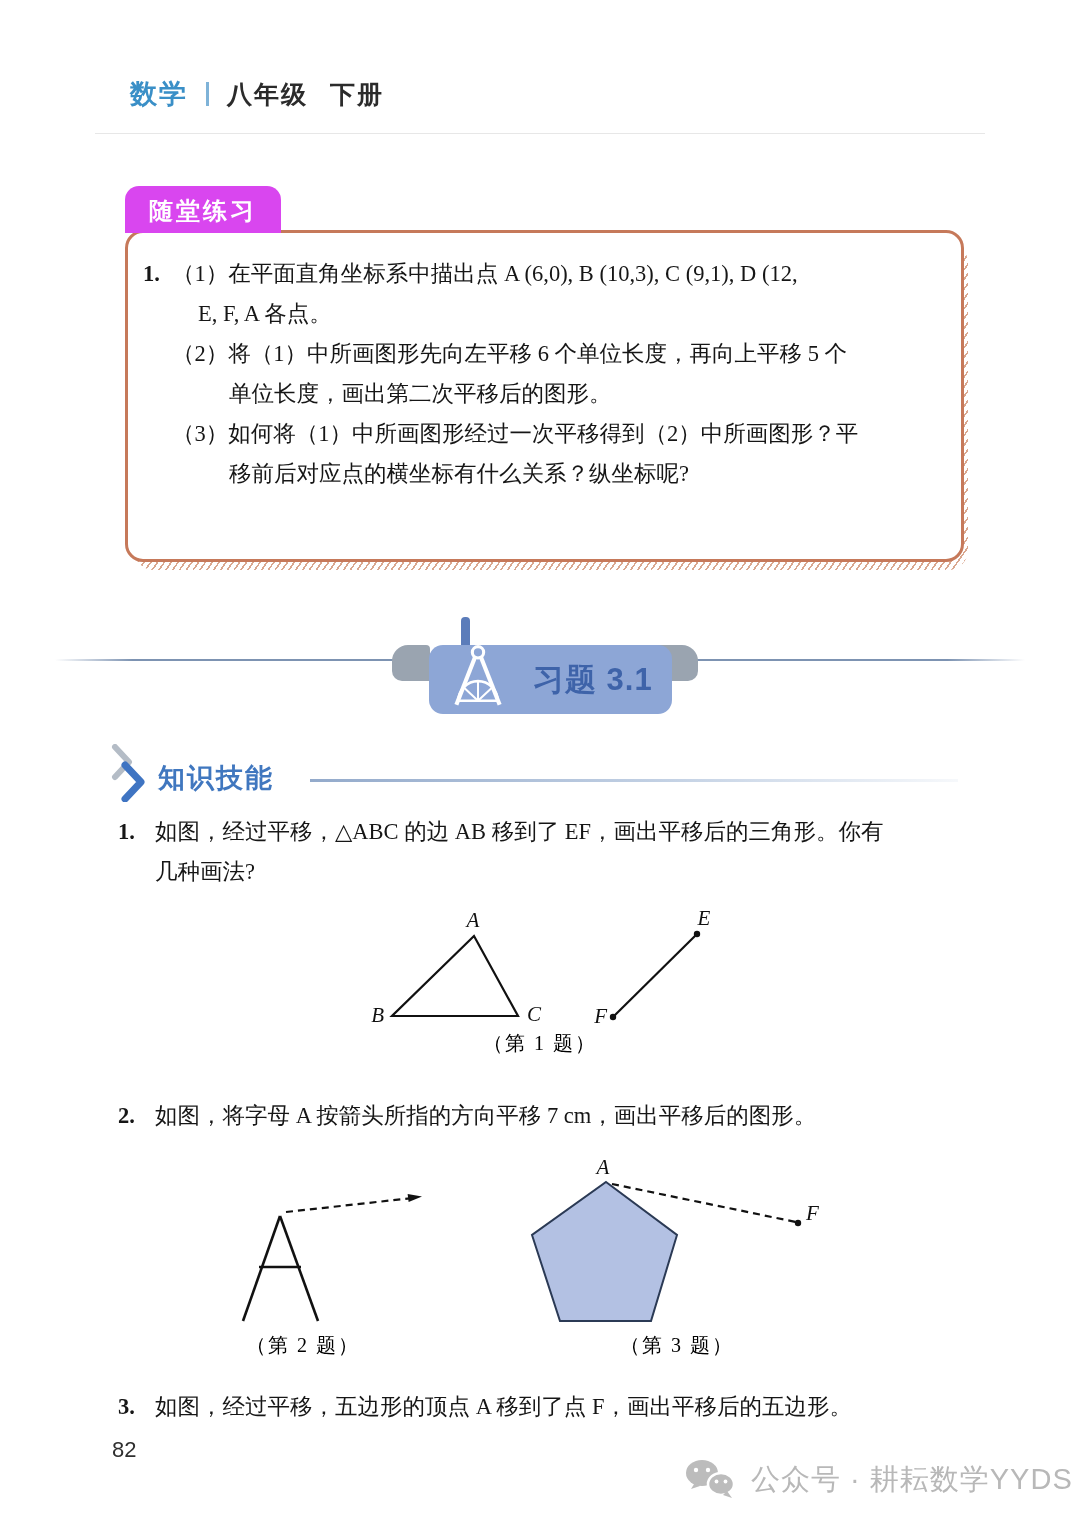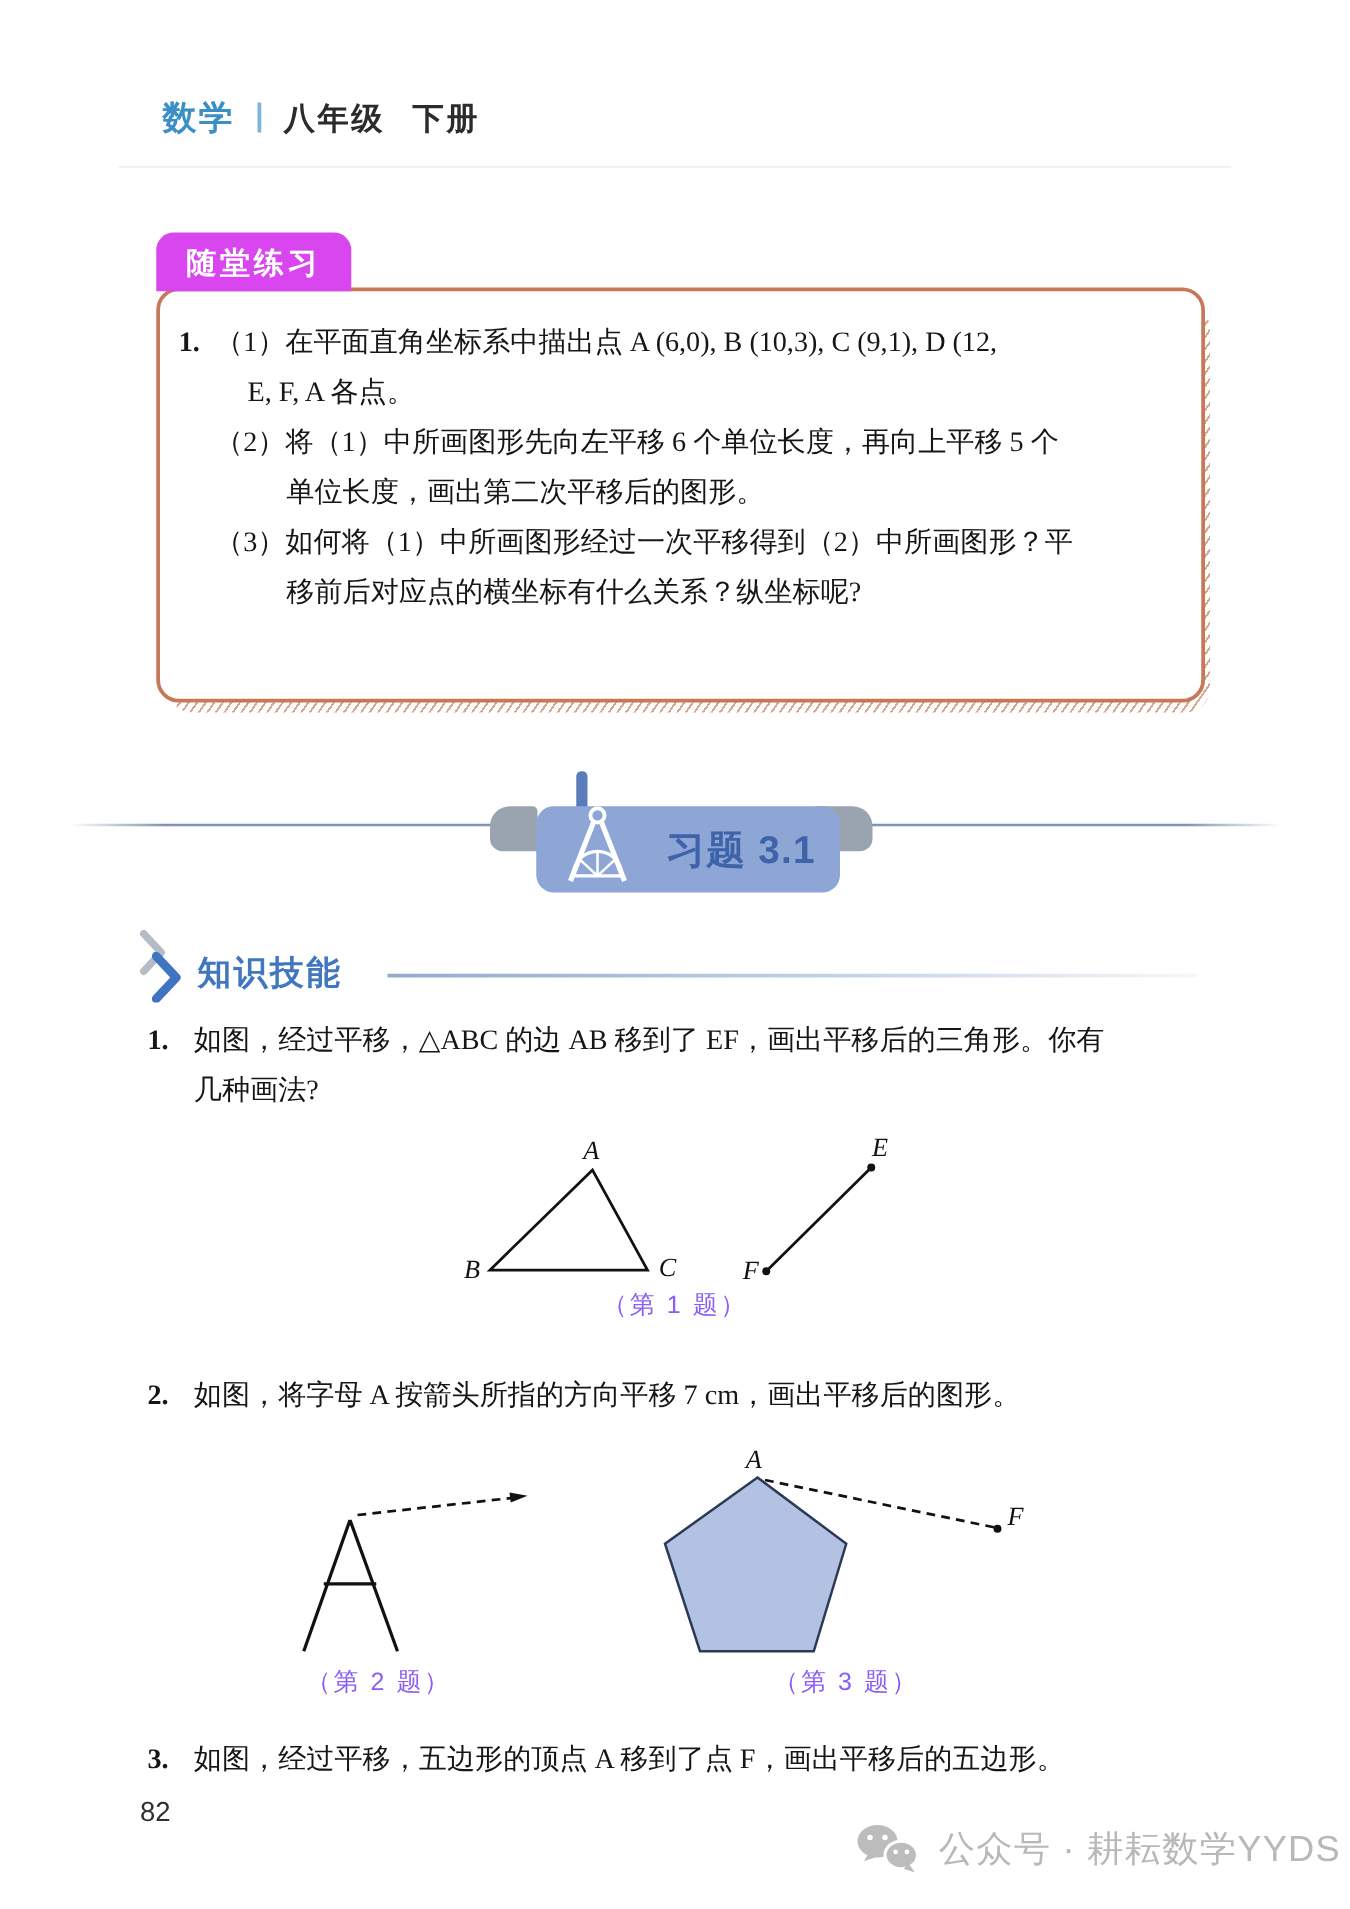--- a/index.html
+++ b/index.html
@@ -46,21 +46,21 @@
   .sect-title{position:absolute;left:158px;top:760px;font-size:27px;font-weight:bold;color:#4077bf;letter-spacing:2px;}
   .sect-line{position:absolute;left:310px;top:779px;width:648px;height:2.5px;
       background:linear-gradient(to right,#93aacb,#c3d1e4 55%,rgba(195,209,228,.15));}
 
   
   .prob{position:absolute;left:118px;width:852px;display:flex;
       font-family:"Liberation Serif","DejaVu Serif",serif;font-size:22.5px;line-height:40px;color:#161616;}
   .prob-num{width:37px;font-weight:bold;flex:none;}
   .fig{position:absolute;}
   .figcap{position:absolute;width:200px;text-align:center;
-      font-family:Liberation Sans, sans-serif;font-size:20px;color:#8b5cf6;letter-spacing:2px;}
+      font-family:Liberation Serif, serif;font-size:20px;color:#000000;letter-spacing:2px;}
   .figlabel{font-family:"Liberation Serif","DejaVu Serif",serif;font-style:italic;font-size:21px;fill:#111;}
 
   
   .page-num{position:absolute;left:112px;top:1437px;font-size:22px;color:#2f2f2f;}
   .wm{position:absolute;left:683px;top:1458px;display:flex;align-items:center;color:#b8b8b8;font-size:29px;letter-spacing:1px;}
   .wm-icon{width:56px;height:44px;margin-right:12px;flex:none;}
 </style>
 </head>
 <body>
 

